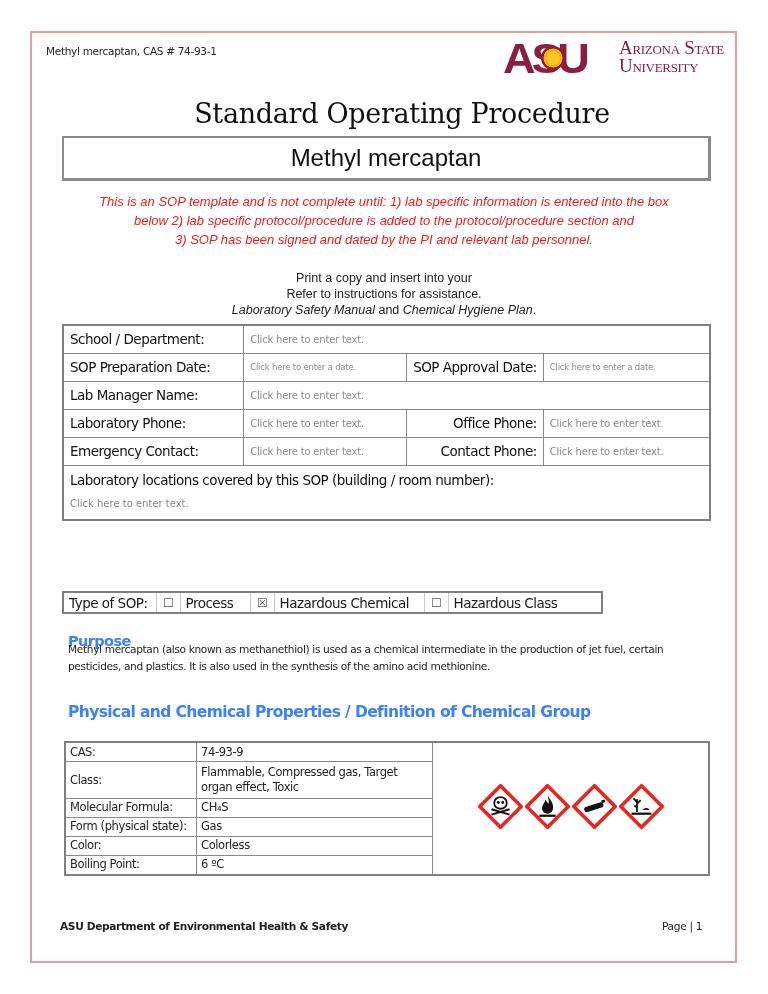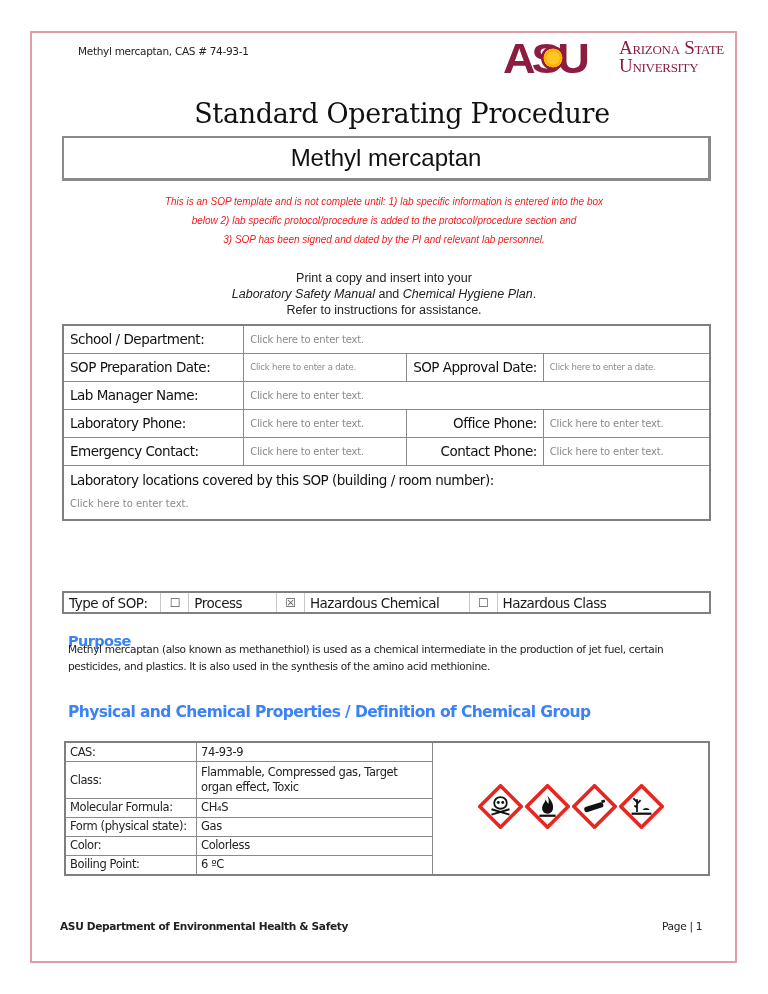--- a/index.html
+++ b/index.html
@@ -9,21 +9,20 @@
   .page {
     position: absolute; left: 30px; top: 31px; width: 707px; height: 932px;
     border: 2px solid #e0a0a3;
     background: #fff;
   }
 
   .hdr-text {
     position: absolute; left: 46px; top: 45px;
     font-family: "DejaVu Sans", sans-serif; font-size: 10.5px; color: #222;
     letter-spacing: -0.3px;
-    margin-left: 32px;
   }
 
   .logo { position: absolute; left: 503px; top: 38px; width: 220px; height: 40px; }
   .logo-asu {
     position: absolute; left: 0; top: 0; height: 40px; width: 112px;
     font-family: "Liberation Sans", sans-serif; font-weight: 900; font-size: 43px;
     color: #8c1d40; letter-spacing: -4px; line-height: 40px;
     transform: scaleX(1.05); transform-origin: left center;
   }
   .logo-sun {
@@ -44,21 +43,21 @@
   }
 
   .chem-box {
     position: absolute; left: 62px; top: 136px; width: 649px; height: 45px;
     border: 2px solid #8a8a8a; border-bottom-width: 3px; border-right-width: 3px;
     text-align: center; font-size: 24px; line-height: 40px; color: #111;
   }
 
   .warn {
     position: absolute; left: 50px; width: 668px; top: 192px; text-align: center;
-    font-style: italic; color: #ee1c1c; font-size: 10px; line-height: 19px;
+    font-style: italic; color: #ee1c1c; font-size: 13px; line-height: 19px;
   }
 
   .print-note {
     position: absolute; left: 150px; width: 468px; top: 270px; text-align: center;
     font-size: 12.5px; line-height: 16px; color: #222;
   }
   .print-note i { font-style: italic; }
 
   .info-tbl {
     position: absolute; left: 62px; top: 324px; width: 649px;
@@ -71,21 +70,21 @@
   }
   .lbl { font-size: 13.5px; color: #111; letter-spacing: -0.5px; }
   .lbl.right { text-align: right; }
   .ph { font-size: 10px; color: #8a8a8a; letter-spacing: -0.2px; }
   .ph.sm { font-size: 8.5px; }
   .loc-row td { height: auto; }
   .loc-lbl { display: block; padding-top: 6px; font-size: 13.5px; color: #111; letter-spacing: -0.5px; }
   .loc-ph { display: block; padding: 10px 0 10px; font-size: 10px; color: #8a8a8a; }
 
   .type-tbl {
-    position: absolute; left: 62px; top: 591px; width: 649px; height: 23px;
+    position: absolute; left: 62px; top: 591px; width: 541px; height: 23px;
     border-collapse: collapse; border: 2px solid #7f7f7f;
     font-family: "DejaVu Sans", sans-serif; font-size: 13.5px; letter-spacing: -0.5px;
   }
   .type-tbl td { border-left: 1px solid #c8c8c8; padding: 0 5px; white-space: nowrap; }
   .type-tbl td:first-child { border-left: none; }
   .cb { font-size: 12px; color: #555; text-align: center; }
 
   .sec-h {
     position: absolute; left: 68px; font-family: "DejaVu Sans", sans-serif;
     font-weight: bold; color: #3b82f6; letter-spacing: -0.6px;
@@ -141,22 +140,22 @@
 <div class="chem-box">Methyl mercaptan</div>
 
 <div class="warn">
   <div>This is an SOP template and is not complete until: 1) lab specific information is entered into the box</div>
   <div>below 2) lab specific protocol/procedure is added to the protocol/procedure section and</div>
   <div>3) SOP has been signed and dated by the PI and relevant lab personnel.</div>
 </div>
 
 <div class="print-note">
   <div>Print a copy and insert into your</div>
+  <div>Refer to instructions for assistance.</div>
   <div><i>Laboratory Safety Manual</i><span> and </span><i>Chemical Hygiene Plan</i><span>.</span></div>
-  <div>Refer to instructions for assistance.</div>
 </div>
 
 <table class="info-tbl">
   <colgroup>
     <col style="width:183px">
       <col style="width:166px">
       <col style="width:130px">
       <col style="width:170px">
   </colgroup>
   <tbody>

